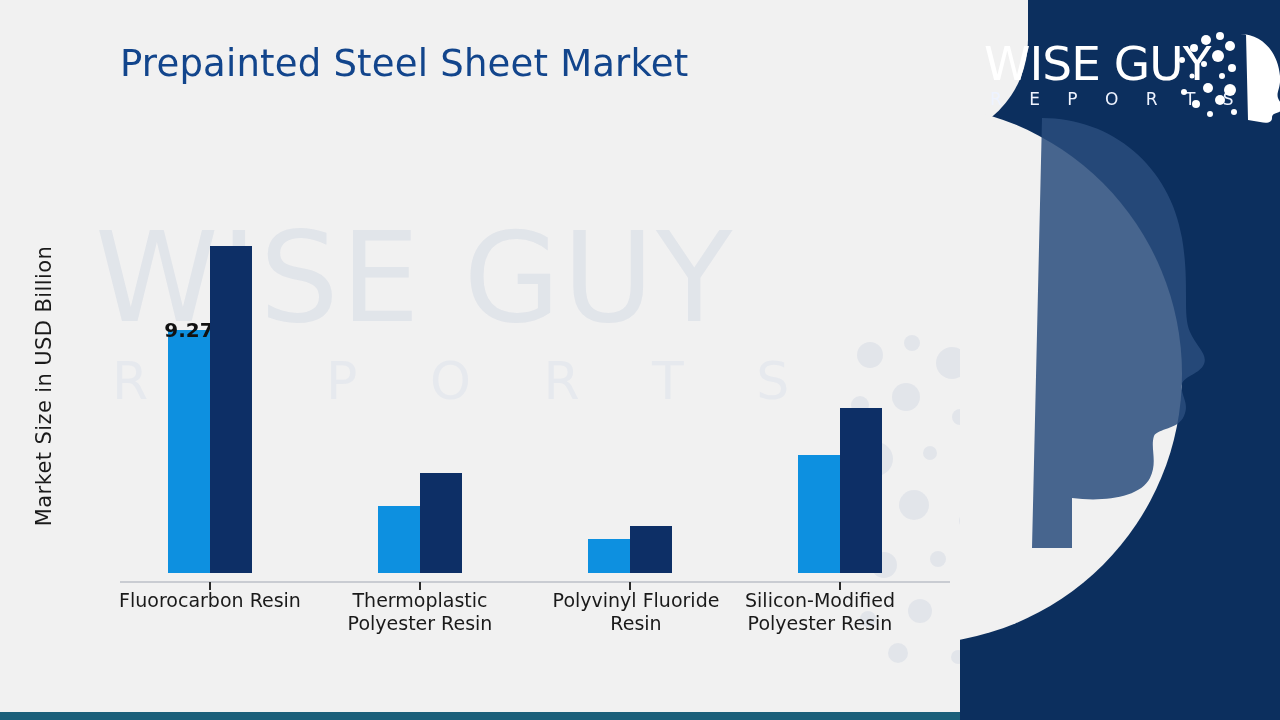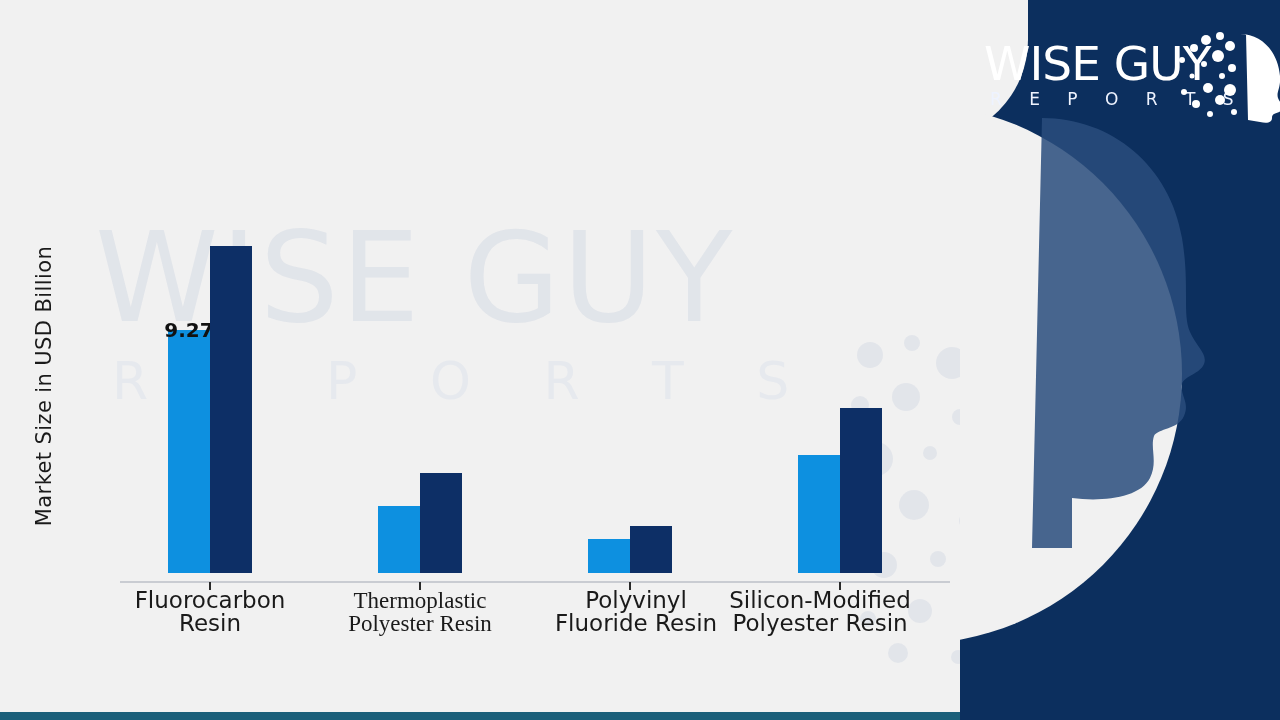--- a/index.html
+++ b/index.html
@@ -54,21 +54,21 @@
   
   .bar{ position:absolute; bottom:139px; width:42px; }
   .bar-label{
     position:absolute; width:80px; text-align:center;
     font-size:20px; font-weight:700; color:#111;
   }
 
   
   .cat{
     position:absolute; top:589px; width:200px; text-align:center;
-    font-size:23px; color:#1a1a1a; line-height:23px;
+    font-size:19px; color:#1a1a1a; line-height:23px;
   }
 
   
   .title{
     position:absolute; left:120px; top:42px;
     font-size:37px; color:#12458c; font-weight:400; letter-spacing:.2px;
   }
 
   
   .navy-panel{
@@ -144,36 +144,37 @@
           <circle cx="28" cy="284" r="8"></circle>
             <circle cx="80" cy="276" r="12"></circle>
           <circle cx="134" cy="292" r="9"></circle>
             <circle cx="182" cy="282" r="14"></circle>
           <circle cx="58" cy="318" r="10"></circle>
             <circle cx="118" cy="322" r="7"></circle>
         </g>
       </svg>
     </div>
 
+    <div class="title">Prepainted Steel Sheet Market</div>
 
     <div class="ylabel">Market Size in USD Billion</div>
 
 
     <div class="baseline"></div>
 
     <div id="plot">
         <div class="bar" style="left: 168px; height: 243px; background: rgb(13, 144, 224);"></div>
         <div class="bar-label" style="left: 149px; top: 318px;">9.27</div>
         <div class="bar" style="left: 210px; height: 327px; background: rgb(13, 47, 102);"></div>
         <div class="tick" style="left: 209px;"></div>
         <div class="cat" style="left: 110px;">Fluorocarbon Resin</div>
         <div class="bar" style="left: 378px; height: 67px; background: rgb(13, 144, 224);"></div>
         <div class="bar" style="left: 420px; height: 100px; background: rgb(13, 47, 102);"></div>
         <div class="tick" style="left: 419px;"></div>
-        <div class="cat" style="left: 320px; font-family: Liberation Serif, serif;">Thermoplastic Polyester Resin</div>
+        <div class="cat" style="left: 320px;">Thermoplastic Polyester Resin</div>
         <div class="bar" style="left: 588px; height: 34px; background: rgb(13, 144, 224);"></div>
         <div class="bar" style="left: 630px; height: 47px; background: rgb(13, 47, 102);"></div>
         <div class="tick" style="left: 629px;"></div>
         <div class="cat" style="left: 536px;">Polyvinyl Fluoride Resin</div>
         <div class="bar" style="left: 798px; height: 118px; background: rgb(13, 144, 224);"></div>
         <div class="bar" style="left: 840px; height: 165px; background: rgb(13, 47, 102);"></div>
         <div class="tick" style="left: 839px;"></div>
         <div class="cat" style="left: 720px;">Silicon-Modified Polyester Resin</div>
       </div>
   </div>

